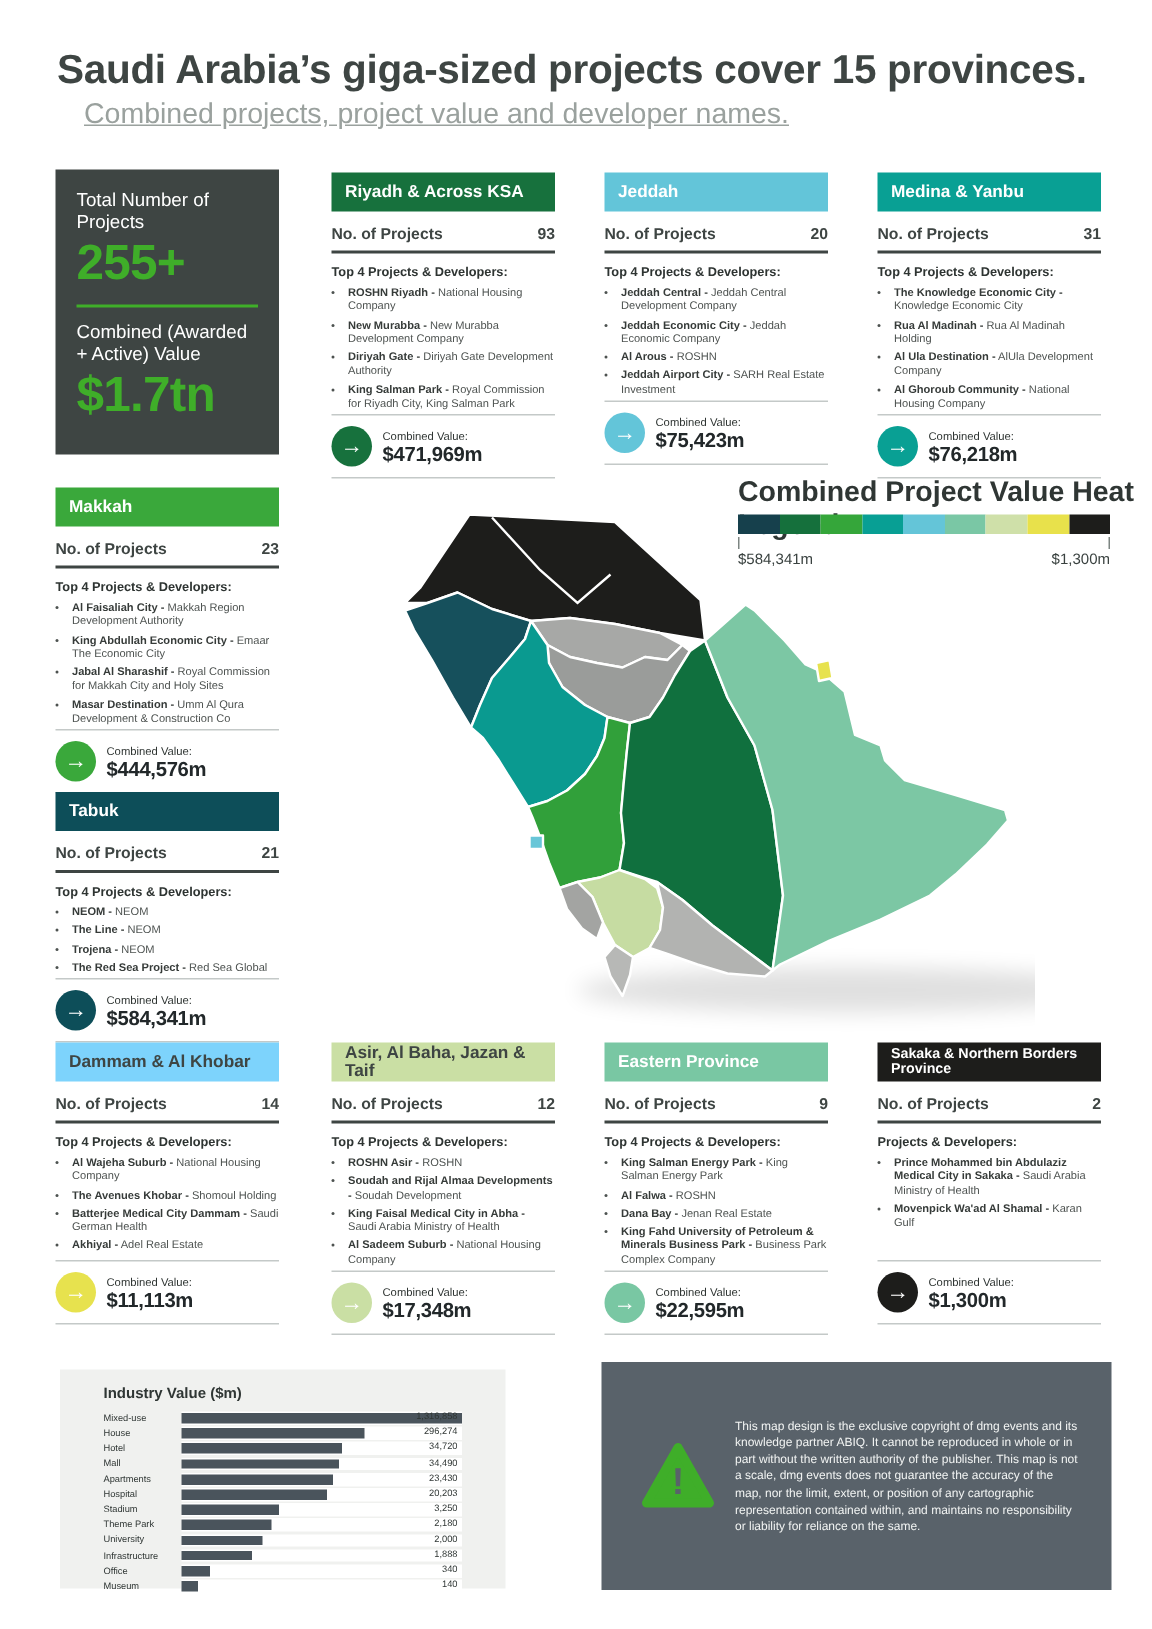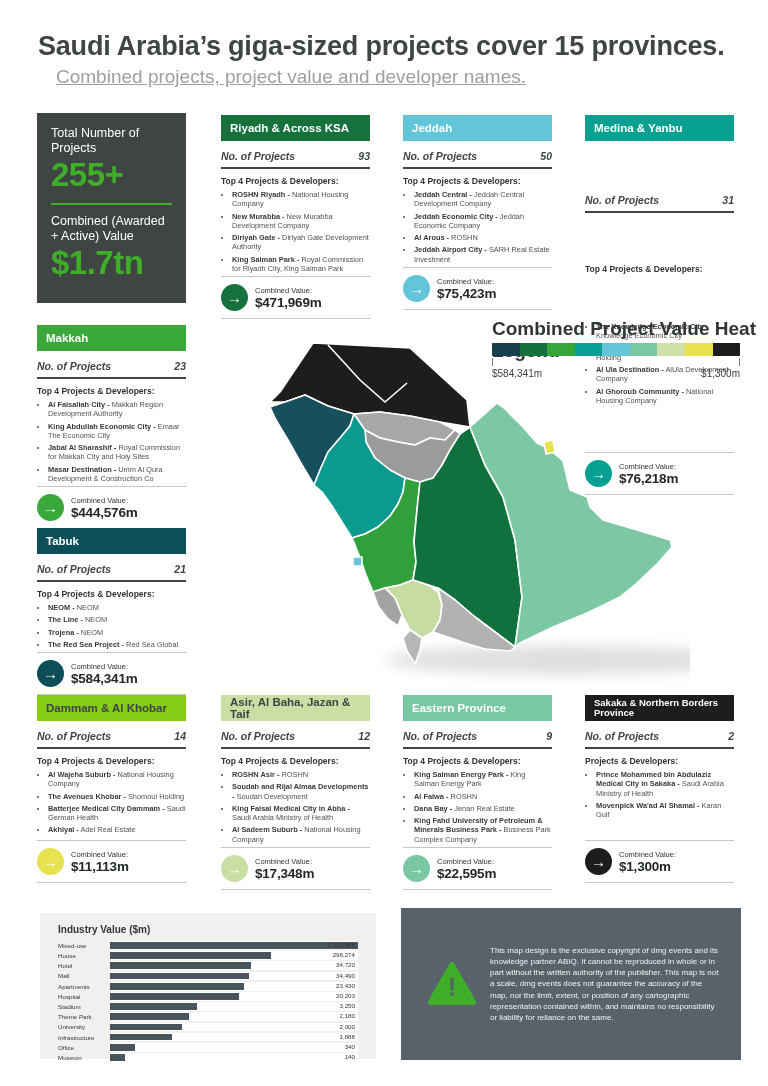--- a/index.html
+++ b/index.html
@@ -13,21 +13,21 @@
            box-sizing:border-box;padding:13px 14px;}
   .summary .lbl{font-size:12.5px;line-height:15px;max-width:100px;}
   .summary .big{font-size:33px;font-weight:bold;color:#3fae29;line-height:38px;letter-spacing:-0.5px;}
   .summary .divider{height:2px;background:#3fae29;margin:9px 0 9px;}
   
   .card{position:absolute;width:149px;display:flex;flex-direction:column;box-sizing:border-box;}
   .card-header{display:flex;align-items:center;min-height:26px;padding:2px 9px;box-sizing:border-box;
                font-size:11.5px;font-weight:bold;line-height:12px;}
   .card-header.small{font-size:9.5px;line-height:10.5px;}
   .proj-row{display:flex;justify-content:space-between;align-items:flex-end;padding:9px 0 5px;
-            border-bottom:2px solid #3e4543;font-size:10.5px;font-weight:bold;color:#22282 6;font-style:italic;}
+            border-bottom:2px solid #3e4543;font-size:10.5px;font-weight:bold;color:#22282 6;}
   .top-label{font-size:8.5px;font-weight:bold;margin:7px 0 4px;color:#2e3432;}
   ul.items{margin:0;padding:0 0 0 11px;list-style:disc;}
   ul.items li{font-size:7.4px;line-height:9.3px;color:#4d5250;margin-bottom:3px;}
   ul.items li .it-name{font-weight:bold;color:#363b39;}
   .combined{margin-top:auto;display:flex;align-items:center;gap:7px;
             border-top:1.5px solid #c4c9c8;border-bottom:1.5px solid #c4c9c8;padding:7px 0;}
   .circle{width:27px;height:27px;border-radius:50%;flex:0 0 27px;display:flex;align-items:center;justify-content:center;
           color:#fff;font-size:15px;font-weight:bold;}
   .cv-label{display:block;font-size:7.5px;color:#2e3432;}
   .cv-value{display:block;font-size:13.5px;font-weight:bold;color:#22282a;letter-spacing:-0.2px;}
@@ -35,22 +35,22 @@
   .legend-title{position:absolute;left:492px;top:318px;font-size:19px;font-weight:bold;color:#2f3634;}
   .legend-bar{position:absolute;left:492px;top:343px;width:248px;height:13px;display:flex;}
   .legend-bar .sw{flex:1;height:100%;}
   .legend-tick{position:absolute;top:358px;width:1px;height:8px;background:#7d8582;}
   .legend-min{position:absolute;left:492px;top:368px;font-size:10px;color:#3a4240;}
   .legend-max{position:absolute;left:640px;top:368px;width:100px;text-align:right;font-size:10px;color:#3a4240;}
   
   .map-svg{position:absolute;left:270px;top:330px;}
   .map-svg polygon,.map-svg rect{stroke:#fff;stroke-width:1.6;stroke-linejoin:round;}
   
-  .chart-box{position:absolute;left:40px;top:913px;width:336px;height:146px;background:#f0f1ef;
-             box-sizing:border-box;padding:11px 18px 9px;}
+  .chart-box{position:absolute;left:40px;top:913px;width:297px;height:146px;background:#f0f1ef;
+             box-sizing:border-box;padding:11px 29px 9px;}
   .chart-title{font-size:10px;font-weight:bold;color:#2f3634;margin-bottom:6px;}
   .crow{display:flex;align-items:center;height:8.8px;margin-bottom:1.4px;}
   .clabel{width:52px;font-size:6.2px;color:#2f3634;}
   .ctrack{flex:1;height:8.8px;background:#fff;position:relative;}
   .cbar{position:absolute;left:0;top:1px;height:6.8px;background:#4a545c;}
   .cval{position:absolute;right:3px;top:0;font-size:6.2px;line-height:8.8px;color:#2f3634;}
   
   .disclaimer{position:absolute;left:401px;top:908px;width:340px;height:152px;background:#59626a;
               box-sizing:border-box;display:flex;align-items:center;gap:13px;padding:18px 22px 18px 26px;}
   .disclaimer p{margin:0;font-size:8px;line-height:11.2px;color:#f2f4f3;}
@@ -96,41 +96,41 @@
         </span>
     </div>
   </div>
 
   <div class="card" style="left:403px;top:115px;height:190px;justify-content:space-between;">
     <div class="card-header" style="background: rgb(99, 197, 217); color: rgb(255, 255, 255);">
         <span>Jeddah</span>
       </div>
     <div class="proj-row">
         <span>No. of Projects</span>
-        <span>50</span>
+        <span>20</span>
       </div>
     <div class="top-label">Top 4 Projects &amp; Developers:</div>
     <ul class="items">
         <li><span class="it-name">Jeddah Central -</span><span class="it-dev"> Jeddah Central Development Company</span></li>
         <li><span class="it-name">Jeddah Economic City -</span><span class="it-dev"> Jeddah Economic Company</span></li>
         <li><span class="it-name">Al Arous -</span><span class="it-dev"> ROSHN</span></li>
         <li><span class="it-name">Jeddah Airport City -</span><span class="it-dev"> SARH Real Estate Investment</span></li>
       </ul>
     <div class="combined">
       <span class="circle" style="background: rgb(99, 197, 217);">
           <span>→</span>
         </span>
       <span>
           <span class="cv-label">Combined Value:</span>
           <span class="cv-value">$75,423m</span>
         </span>
     </div>
   </div>
 
-  <div class="card" style="left:585px;top:115px;height:190px;gap:44px;">
+  <div class="card" style="left:585px;top:115px;height:190px;">
     <div class="card-header" style="background: rgb(9, 160, 148); color: rgb(255, 255, 255);">
         <span>Medina &amp; Yanbu</span>
       </div>
     <div class="proj-row">
         <span>No. of Projects</span>
         <span>31</span>
       </div>
     <div class="top-label">Top 4 Projects &amp; Developers:</div>
     <ul class="items">
         <li><span class="it-name">The Knowledge Economic City -</span><span class="it-dev"> Knowledge Economic City</span></li>
@@ -236,21 +236,21 @@
     <polygon points="200,97 227,73 233,77 253,97 267,113 278,118 293,131 300,160 317,167 320,177 333,190 367,200 400,210 402,217 388,233 367,253 350,267 317,283 283,297 250,313 245,317 252,267 245,210 233,167 215,135" fill="#7cc7a4"></polygon>
     <polygon points="143,250 160,256 168,262 172,275 170,290 163,302 152,308 140,300 132,285 125,268 115,258 130,255" fill="#c6dca2"></polygon>
     <polygon points="168,258 185,270 205,287 225,302 245,317 240,321 215,319 195,313 175,306 163,302 170,290 172,275" fill="#b2b3b1"></polygon>
     <polygon points="103,262 115,258 125,268 132,285 128,296 118,289 108,276" fill="#a3a4a2"></polygon>
     <polygon points="140,300 152,308 150,320 145,334 137,321 133,308" fill="#b7b8b6"></polygon>
     <polygon points="83,227 92,227 92,236 83,236" fill="#68c6d8"></polygon>
     <polygon points="274,112 283,110 285,122 276,124" fill="#e7e24e"></polygon>
   </svg>
 
   <div class="card" style="left:37px;top:695px;height:188px;">
-    <div class="card-header" style="background: #84cc16; color: rgb(62, 69, 67);">
+    <div class="card-header" style="background: #7dd3fc; color: rgb(62, 69, 67);">
         <span>Dammam &amp; Al Khobar</span>
       </div>
     <div class="proj-row">
         <span>No. of Projects</span>
         <span>14</span>
       </div>
     <div class="top-label">Top 4 Projects &amp; Developers:</div>
     <ul class="items">
         <li><span class="it-name">Al Wajeha Suburb -</span><span class="it-dev"> National Housing Company</span></li>
         <li><span class="it-name">The Avenues Khobar -</span><span class="it-dev"> Shomoul Holding</span></li>

